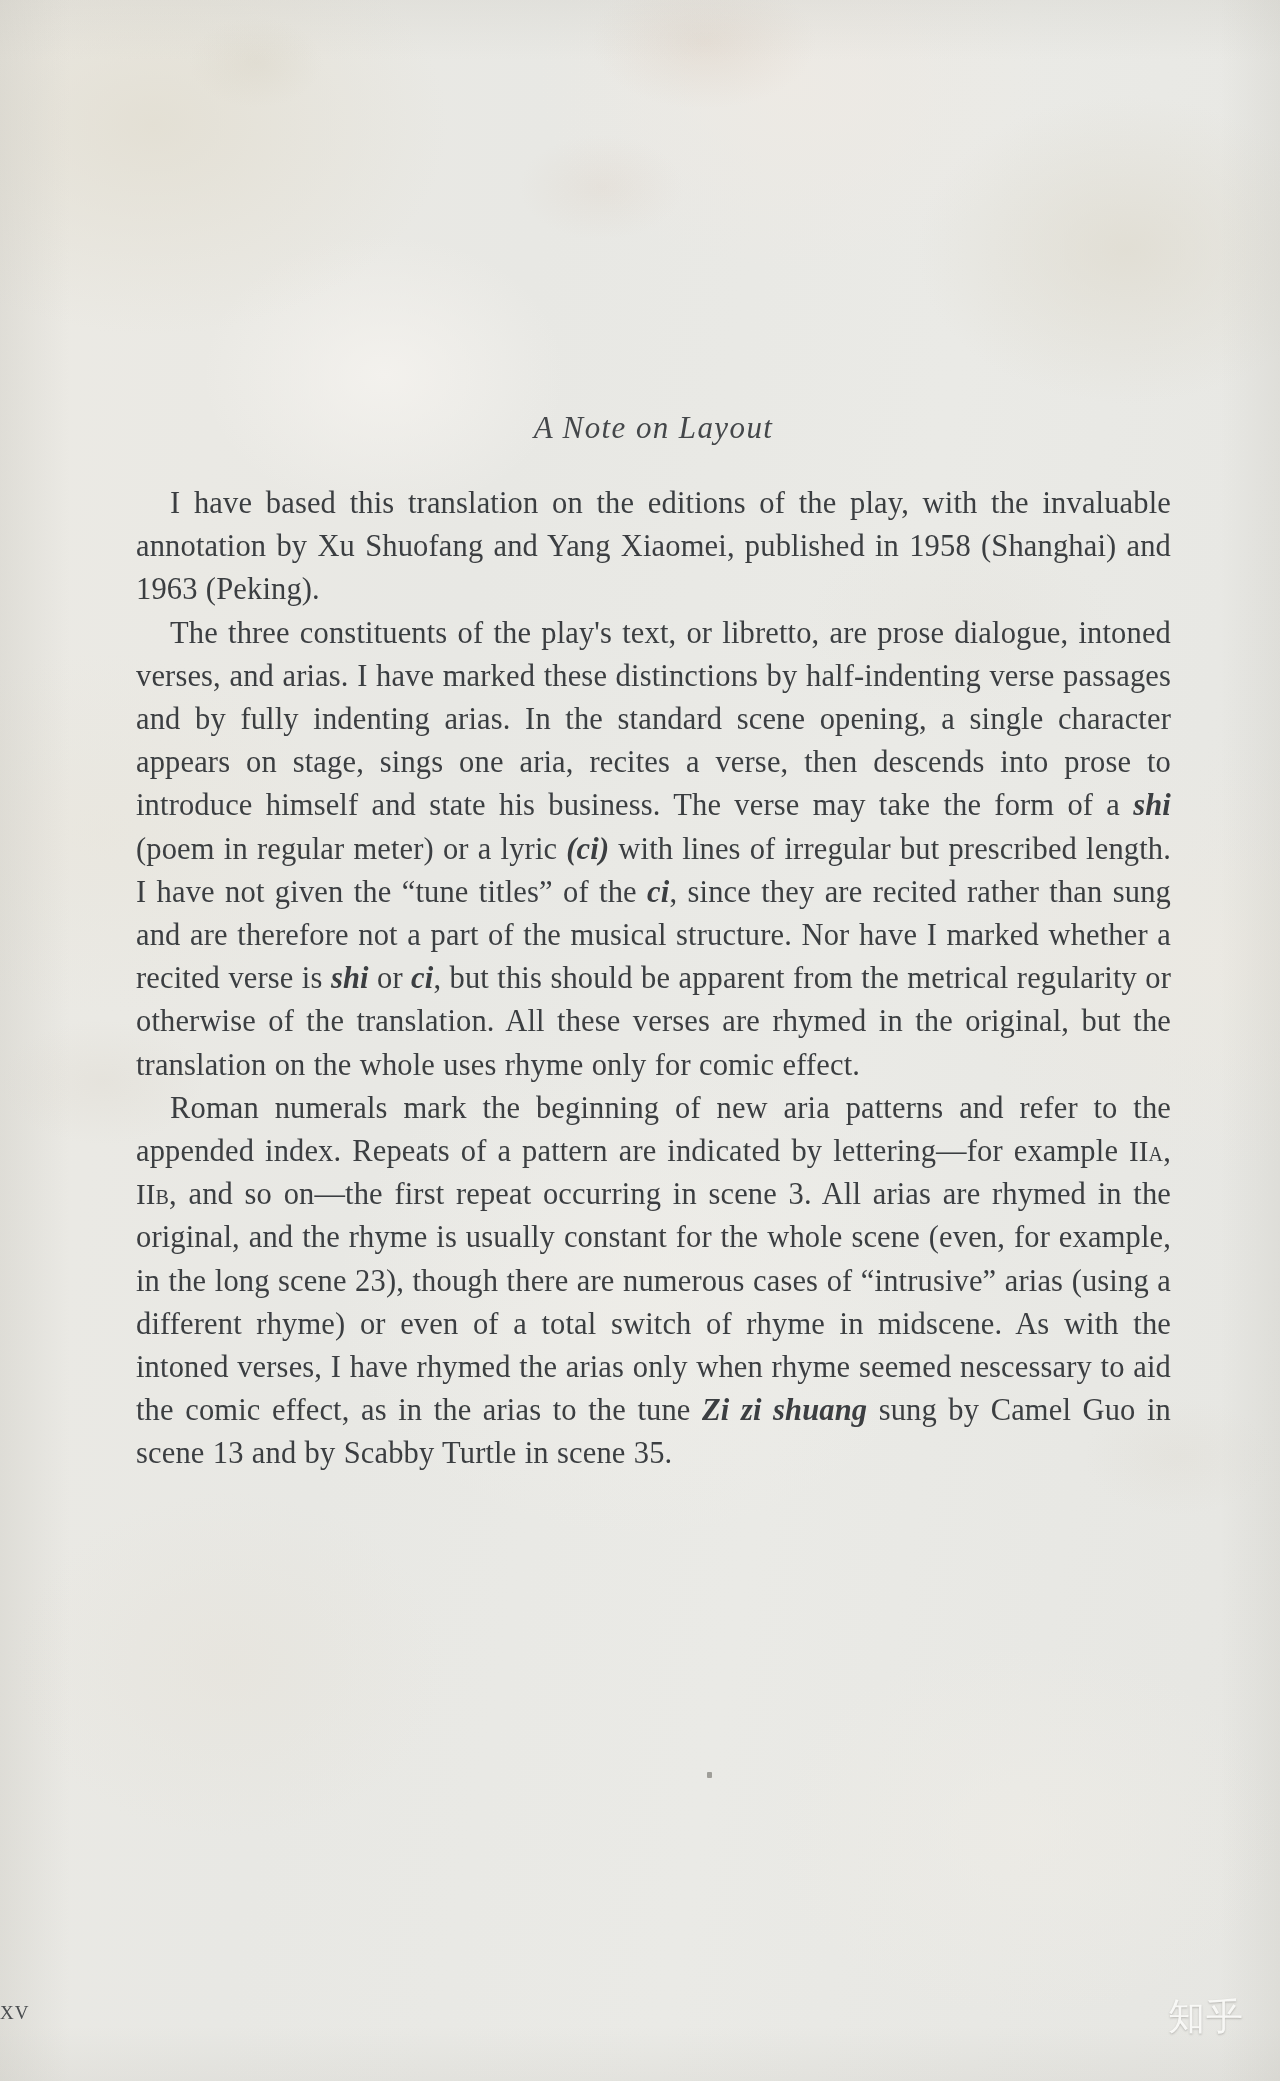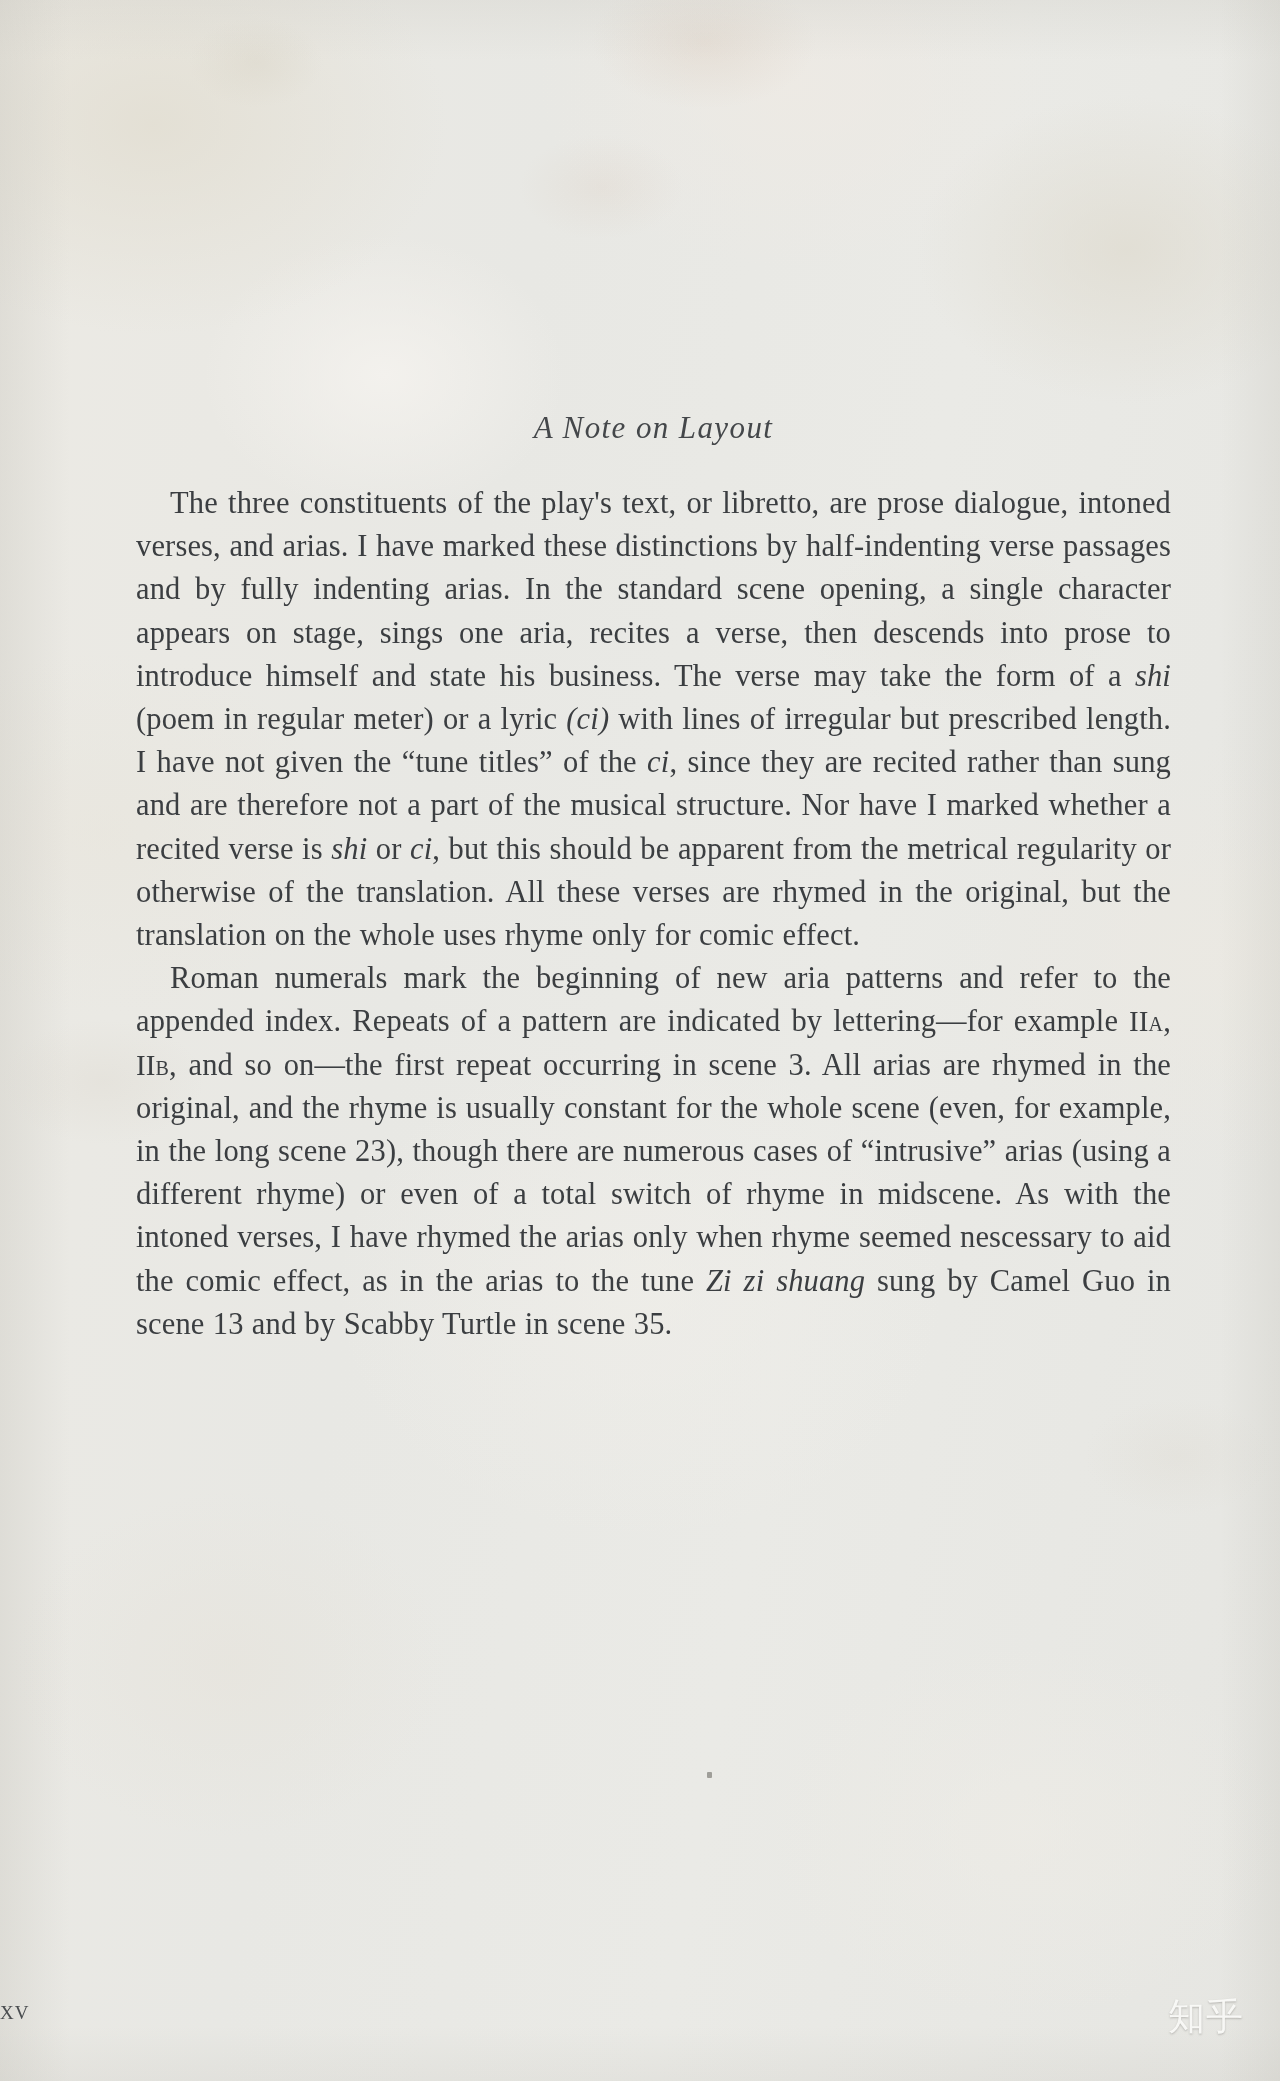--- a/index.html
+++ b/index.html
@@ -88,20 +88,21 @@
     word-spacing: 0.5px;
     color: #3b3e41;
   }
 
   .para + .para {
     margin-top: 0;
   }
 
   .para em {
     font-style: italic;
+    font-weight: bold;
   }
 
   .smallcaps {
     font-variant: small-caps;
     font-size: 0.94em;
   }
 
   .numeral {
     font-size: 0.95em;
     font-family: Liberation Serif, serif;
@@ -159,20 +160,21 @@
 
   <div class="paper-stains"></div>
   <div class="paper-vignette"></div>
 
   <div class="content">
 
     <h1 class="page-heading">A Note on Layout</h1>
 
     <div class="body-text">
 
+      <p class="para"><span>I have based this translation on the editions of the play, with the invaluable annotation by Xu Shuofang and Yang Xiaomei, published in 1958 (Shanghai) and 1963 (Peking).</span></p>
 
       <p class="para"><span>The three constituents of the play's text, or libretto, are prose dialogue, intoned verses, and arias. I have marked these distinctions by half-indenting verse passages and by fully indenting arias. In the standard scene opening, a single character appears on stage, sings one aria, recites a verse, then descends into prose to introduce himself and state his business. The verse may take the form of a </span><em>shi</em><span> (poem in regular meter) or a lyric </span><em>(ci)</em><span> with lines of irregular but prescribed length. I have not given the “tune titles” of the </span><em>ci</em><span>, since they are recited rather than sung and are therefore not a part of the musical structure. Nor have I marked whether a recited verse is </span><em>shi</em><span> or </span><em>ci</em><span>, but this should be apparent from the metrical regularity or otherwise of the translation. All these verses are rhymed in the original, but the translation on the whole uses rhyme only for comic effect.</span></p>
 
       <p class="para"><span>Roman numerals mark the beginning of new aria patterns and refer to the appended index. Repeats of a pattern are indicated by lettering—for example </span><span class="smallcaps numeral">IIa</span><span>, </span><span class="smallcaps numeral">IIb</span><span>, and so on—the first repeat occurring in scene 3. All arias are rhymed in the original, and the rhyme is usually constant for the whole scene (even, for example, in the long scene 23), though there are numerous cases of “intrusive” arias (using a different rhyme) or even of a total switch of rhyme in midscene. As with the intoned verses, I have rhymed the arias only when rhyme seemed nescessary to aid the comic effect, as in the arias to the tune </span><em>Zi zi shuang</em><span> sung by Camel Guo in scene 13 and by Scabby Turtle in scene 35.</span></p>
 
     </div>
   </div>
 
   <div class="speck"></div>
 

